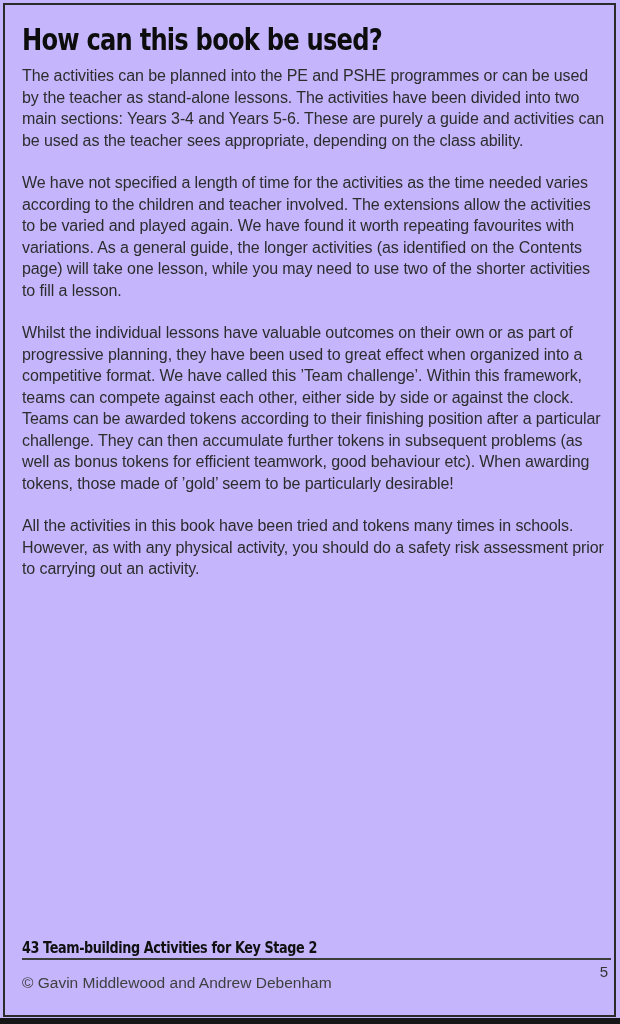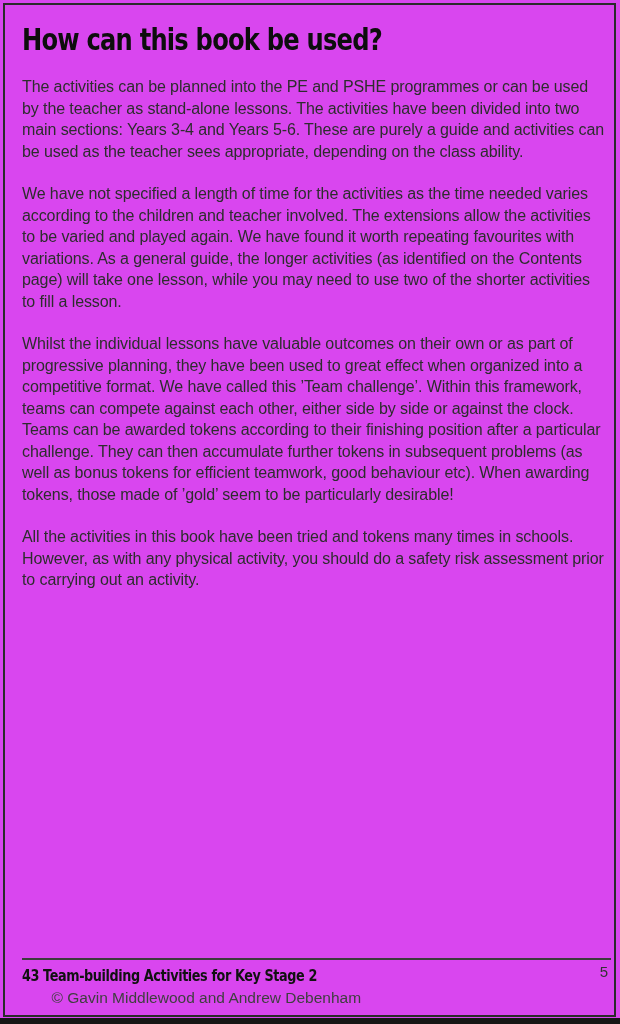--- a/index.html
+++ b/index.html
@@ -1,21 +1,21 @@
 <!DOCTYPE html>
 <html><head>
 <meta charset="utf-8">
 <style>
   * { margin: 0; padding: 0; box-sizing: border-box; }
   html, body { background: #ffffff; }
   .page {
     position: relative;
     width: 620px;
     height: 1024px;
-    background: #d946ef;
+    background: #c4b5fd;
     overflow: hidden;
     font-family: "Liberation Sans", sans-serif;
   }
   
   .scan-frame {
     position: absolute;
     top: 3px; left: 3px; right: 4px; bottom: 7px;
     border: 2px solid #2b2b2b;
     pointer-events: none;
   }
@@ -41,54 +41,53 @@
     letter-spacing: -1px;
     transform: scaleX(0.78);
     transform-origin: left bottom;
     white-space: nowrap;
     margin-bottom: 4px;
   }
   .body-copy p {
     font-size: 16px;
     line-height: 21.5px;
     color: #2d2d2d;
-    margin: 16px 0 21px 0;
+    margin: 5px 0 21px 0;
     letter-spacing: -0.1px;
   }
   .footer-rule {
     position: absolute;
     left: 22px;
     right: 9px;
     top: 958px;
     height: 2px;
     background: #3c3c3c;
   }
   .footer-text {
     position: absolute;
     left: 22px;
-    top: 966px;
-    text-align: center;
+    top: 938px;
   }
   .book-title {
     display: inline-block;
     font-family: "DejaVu Sans", sans-serif;
     font-weight: 800;
     font-size: 16px;
     line-height: 19px;
     color: #111111;
     letter-spacing: -0.5px;
     transform: scaleX(0.8);
     transform-origin: left top;
     white-space: nowrap;
   }
   .copyright {
     font-size: 15.5px;
     line-height: 19px;
     color: #3f3f3f;
-    margin-top: 3px;
+    margin-top: 16px;
   }
   .page-number {
     position: absolute;
     right: 12px;
     top: 963px;
     font-size: 15px;
     color: #333333;
   }
 </style>
 </head>

